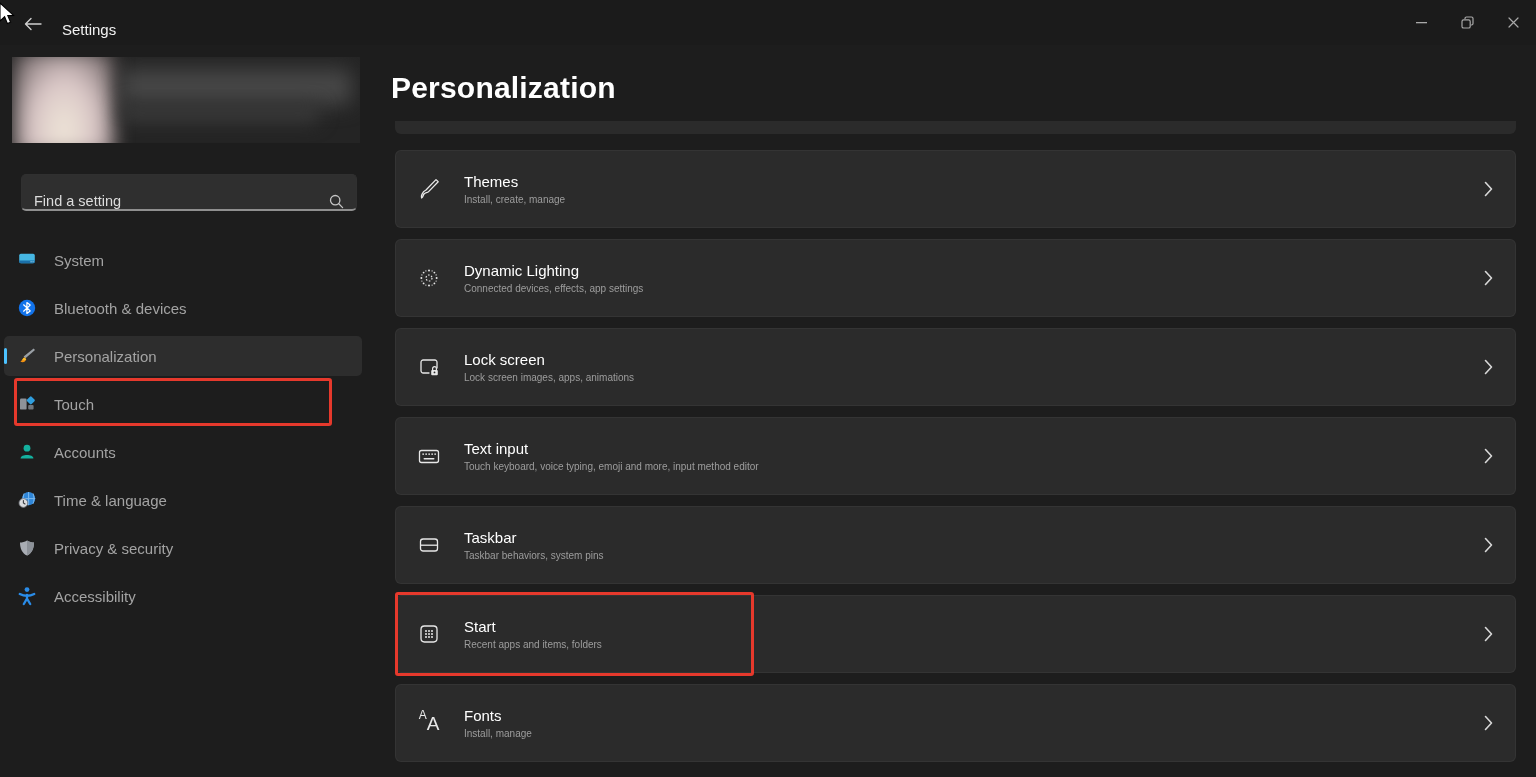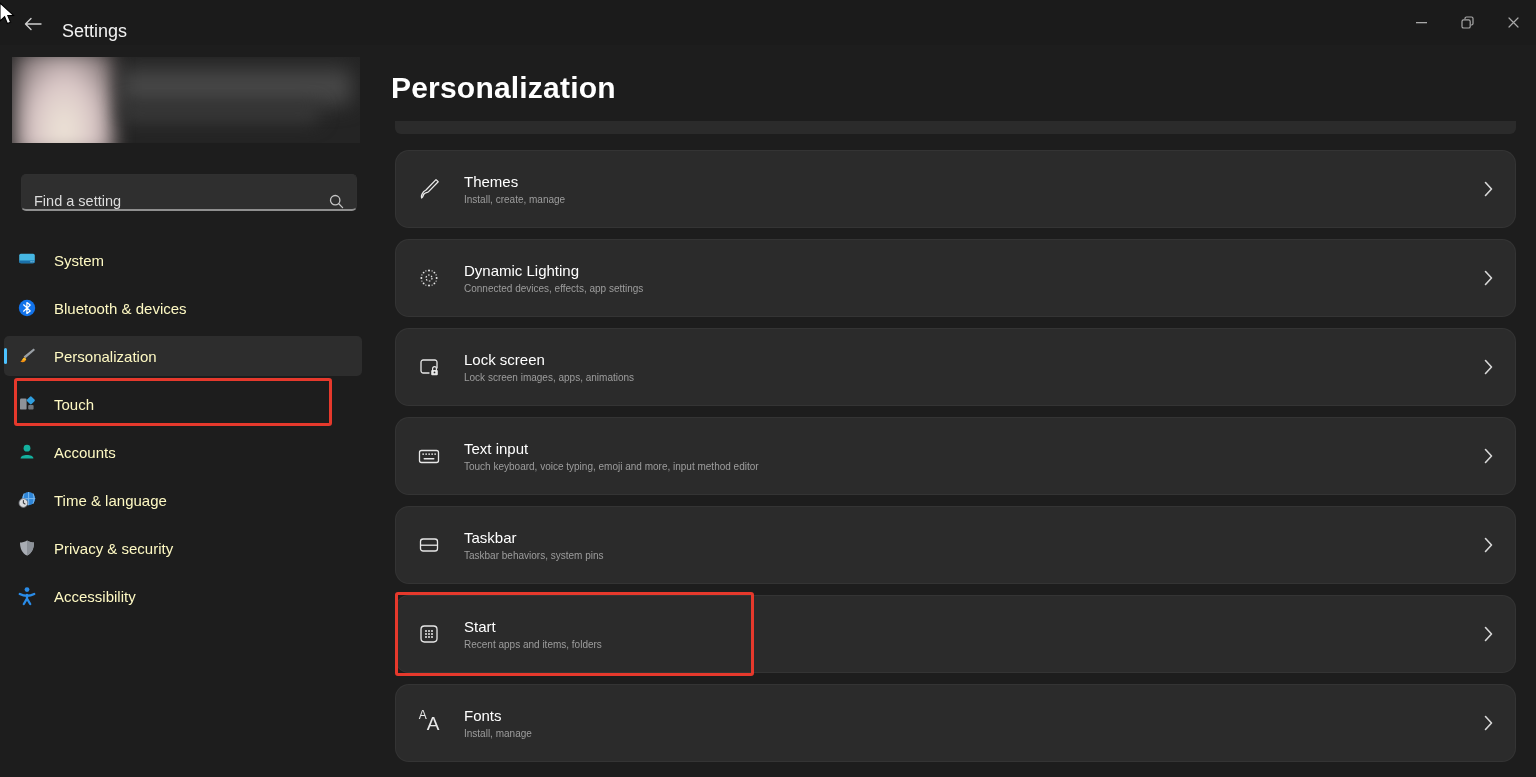--- a/index.html
+++ b/index.html
@@ -6,47 +6,47 @@
   html,body { background:#000; }
   #frame {
     position:relative; width:1536px; height:777px; overflow:hidden;
     background:#1d1d1d; color:#fff;
     font-family:"Liberation Sans","DejaVu Sans",sans-serif;
     -webkit-font-smoothing:antialiased;
   }
   
   .titlebar { position:absolute; top:0; left:0; right:0; height:45px; background:#1b1b1b; }
   .back-btn { position:absolute; left:16px; top:11px; width:34px; height:26px; display:flex; align-items:center; justify-content:center; border-radius:4px; cursor:default; }
-  .app-title { position:absolute; left:62px; top:21px; font-size:18px; color:#f2f2f2; }
+  .app-title { position:absolute; left:62px; top:21px; font-size:15px; color:#f2f2f2; }
   .win-controls { position:absolute; right:0; top:0; height:45px; display:flex; }
   .win-btn { width:46px; height:45px; display:flex; align-items:center; justify-content:center; color:#a9a9a9; }
   
   .cursor { position:absolute; left:-3px; top:2px; z-index:50; }
   
   .sidebar { position:absolute; left:0; top:45px; width:378px; bottom:0; }
   .user-banner { position:absolute; left:12px; top:12px; width:348px; height:86px; overflow:hidden; background:#242424; }
   .user-banner .blob  { position:absolute; left:2px; top:-6px; width:100px; height:104px; background:radial-gradient(ellipse at 50% 75%, #efe6d8 0%, #d9c6c6 45%, #8c7f80 80%, #3a3636 100%); filter:blur(9px); }
   .user-banner .bar1  { position:absolute; left:108px; top:12px; width:232px; height:36px; background:#474747; filter:blur(10px); border-radius:8px; }
   .user-banner .bar2  { position:absolute; left:108px; top:46px; width:200px; height:20px; background:#383838; filter:blur(9px); border-radius:8px; }
   .search-box { position:absolute; left:21px; top:129px; width:336px; height:37px; background:#2f2f2f; border:1px solid #303030; border-bottom:2px solid #8f8f8f; border-radius:5px; display:flex; align-items:flex-end; }
   .search-box input { flex:1; background:transparent; border:none; outline:none; color:#e6e6e6; font-size:14.5px; padding:0 12px; font-family:inherit; }
   .search-box input::placeholder { color:#dcdcdc; }
   .search-icon { margin-right:12px; display:flex; }
   .nav { position:absolute; left:4px; top:195px; right:16px; display:flex; flex-direction:column; gap:8px; }
   .nav-item { position:relative; height:40px; display:flex; align-items:center; border-radius:5px; padding-left:13px; gap:17px; }
   .nav-item.selected { background:#2d2d2d; }
   .nav-item .pill { position:absolute; left:0; top:12px; width:3px; height:16px; border-radius:2px; }
   .nav-item .ni { width:20px; height:20px; display:flex; align-items:center; justify-content:center; }
-  .nav-label { font-size:15px; color:#fef9c3; }
+  .nav-label { font-size:15px; color:#a3a3a3; }
   
   .main { position:absolute; left:395px; top:45px; width:1121px; bottom:0; }
   .page-title { position:absolute; left:-4px; top:26px; font-size:30px; font-weight:700; letter-spacing:0.2px; color:#fff; }
   .card-sliver { position:absolute; left:0; top:76px; width:1121px; height:13px; background:#2b2b2b; border-radius:0 0 6px 6px; }
   .rows { position:absolute; left:0; top:105px; width:1121px; display:flex; flex-direction:column; gap:11px; }
-  .row { position:relative; height:78px; background:#2b2b2b; border:1px solid rgba(255,255,255,0.045); border-radius:14px; display:flex; align-items:center; padding-left:19px; }
+  .row { position:relative; height:78px; background:#2b2b2b; border:1px solid rgba(255,255,255,0.045); border-radius:6px; display:flex; align-items:center; padding-left:19px; }
   .row .ri { width:28px; height:28px; display:flex; align-items:center; justify-content:center; color:#e8e8e8; }
   .row .rtext { margin-left:21px; display:flex; flex-direction:column; gap:4px; }
   .row-title { font-size:15px; color:#ffffff; }
   .row-sub { font-size:10px; color:#9d9d9d; }
   .row .chev { position:absolute; right:22px; top:50%; transform:translateY(-50%); display:flex; }
   .fonts-glyph { color:#e8e8e8; font-weight:400; line-height:1; display:flex; align-items:flex-end; }
   .fonts-glyph .fa-sm { font-size:12px; transform:translateY(-8px); }
   .fonts-glyph .fa-lg { font-size:19px; }
   
   .annotation { position:absolute; border:3px solid #e6392c; border-radius:3px; z-index:40; pointer-events:none; }

